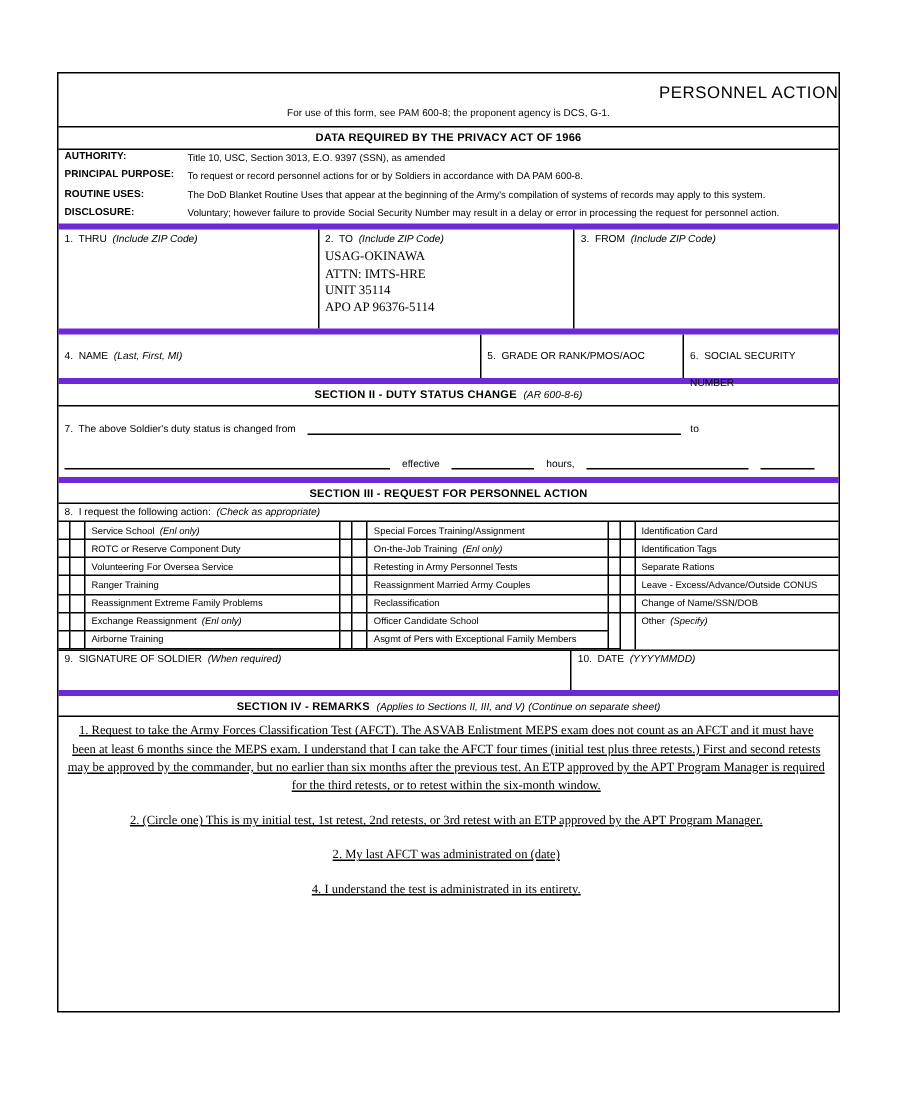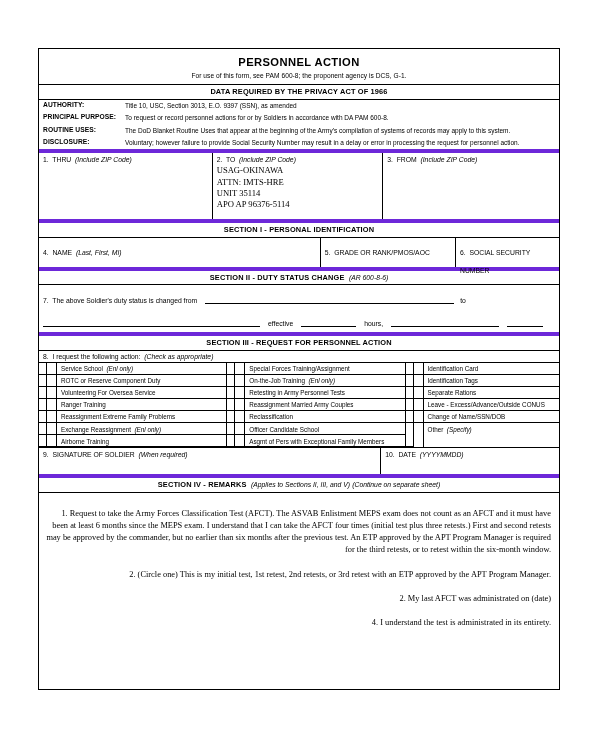--- a/index.html
+++ b/index.html
@@ -48,23 +48,24 @@
     letter-spacing: 0;
   }
 
   
   .title-block {
     text-align: center;
     padding: 7px 0 5px 0;
     border-bottom: 1px solid #000;
   }
   .title-main {
-    font-weight: bold;
+    font-weight: normal;
     font-size: 11.2px;
     letter-spacing: .4px;
+    text-align: right;
   }
   .title-sub {
     font-size: 6.6px;
     margin-top: 4px;
     letter-spacing: .05px;
   }
 
   
   .pa-wrap { padding: 0; }
   .pa-row { display: flex; padding: 1.5px 0 1.5px 0; }
@@ -156,21 +157,21 @@
 
   
   .remarks {
     padding: 3px 8px 5px 5px;
     font-family: "Liberation Serif", serif;
     font-size: 8.4px;
     line-height: 1.45;
     min-height: 196px;
     box-sizing: border-box;
   }
-  .remarks p { margin: 12px 0 11px 0; text-align: right; }
+  .remarks p { margin: 0 0 11px 0; text-align: center; text-decoration: underline; }
   .remarks p:last-child { margin-bottom: 0; }
 </style>
 </head>
 <body>
 
 <div class="page">
 
   <div class="title-block">
     <div class="title-main">PERSONNEL ACTION</div>
     <div class="title-sub">For use of this form, see PAM 600-8; the proponent agency is DCS, G-1.</div>
@@ -219,21 +220,20 @@
     </div>
     <div class="cell addr-cell" style="width:33.8%">
       <div class="fld-num">
         <span>3.</span>&nbsp;
         <span>FROM</span>&nbsp;&nbsp;<i>(Include ZIP Code)</i>
       </div>
       <div class="addr-lines"></div>
     </div>
   </div>
 
-  <div class="band">SECTION I - PERSONAL IDENTIFICATION</div>
 
   <div class="row bb">
     <div class="cell br s1-cell" style="width:54.2%">
       <span class="fld-num">
         <span>4.</span>&nbsp;
         <span>NAME</span>&nbsp;&nbsp;<i>(Last, First, MI)</i>
       </span>
     </div>
     <div class="cell br s1-cell" style="width:26.0%">
       <span class="fld-num">

